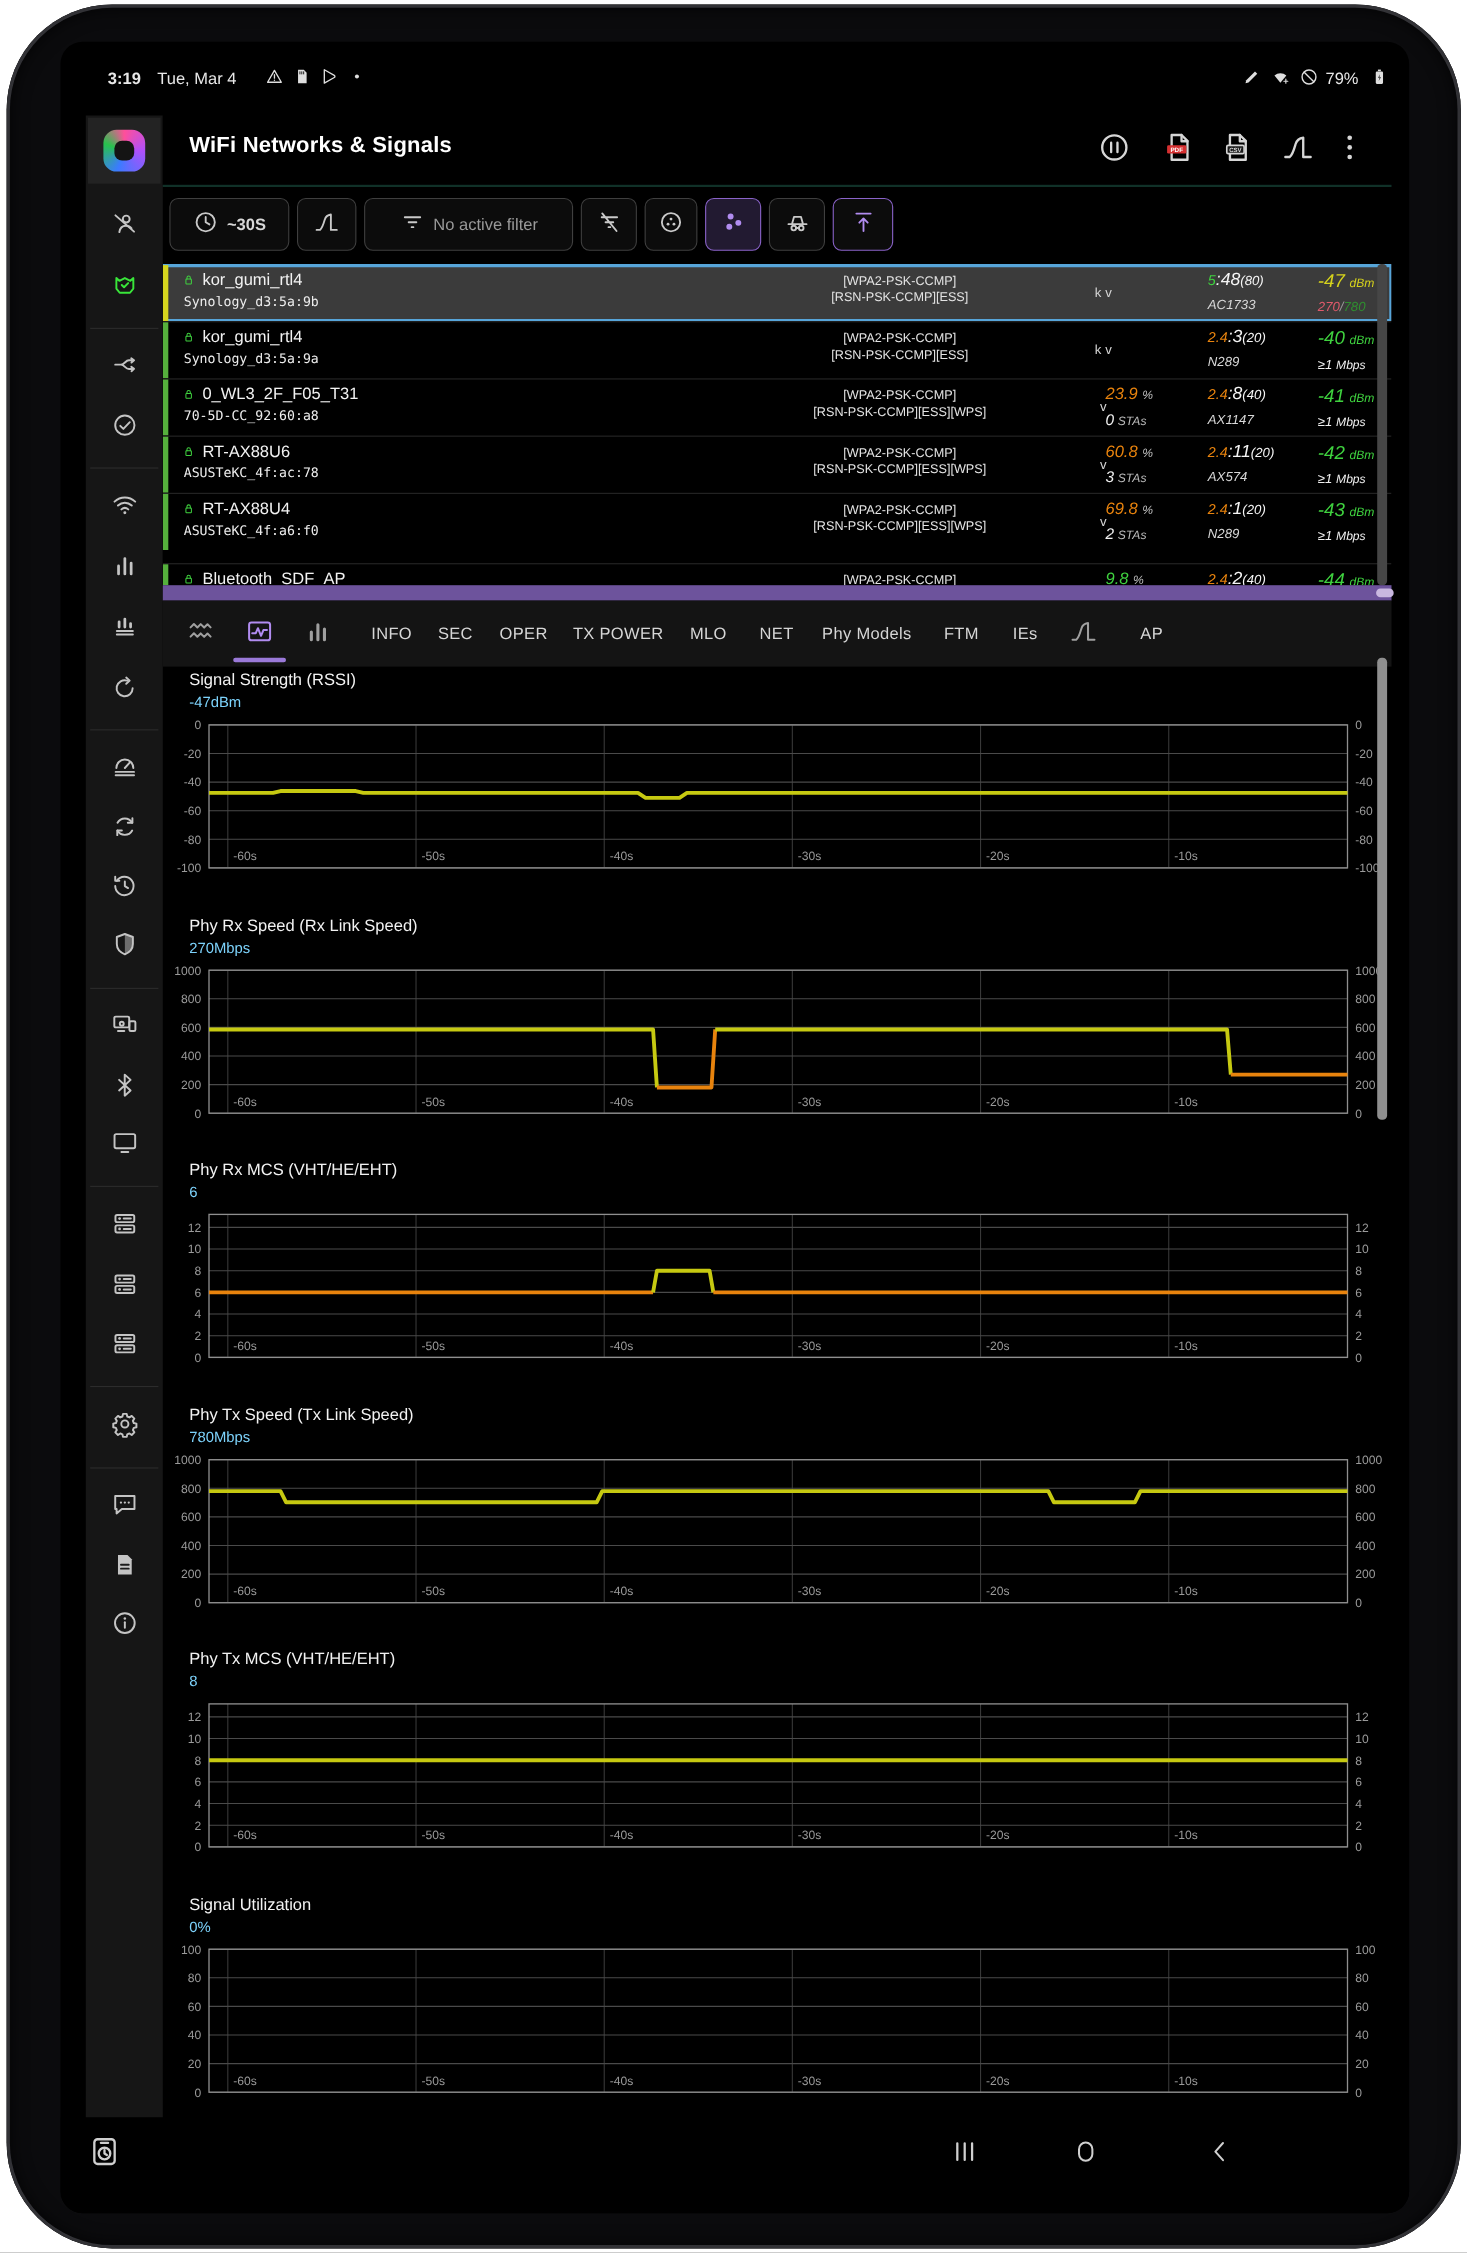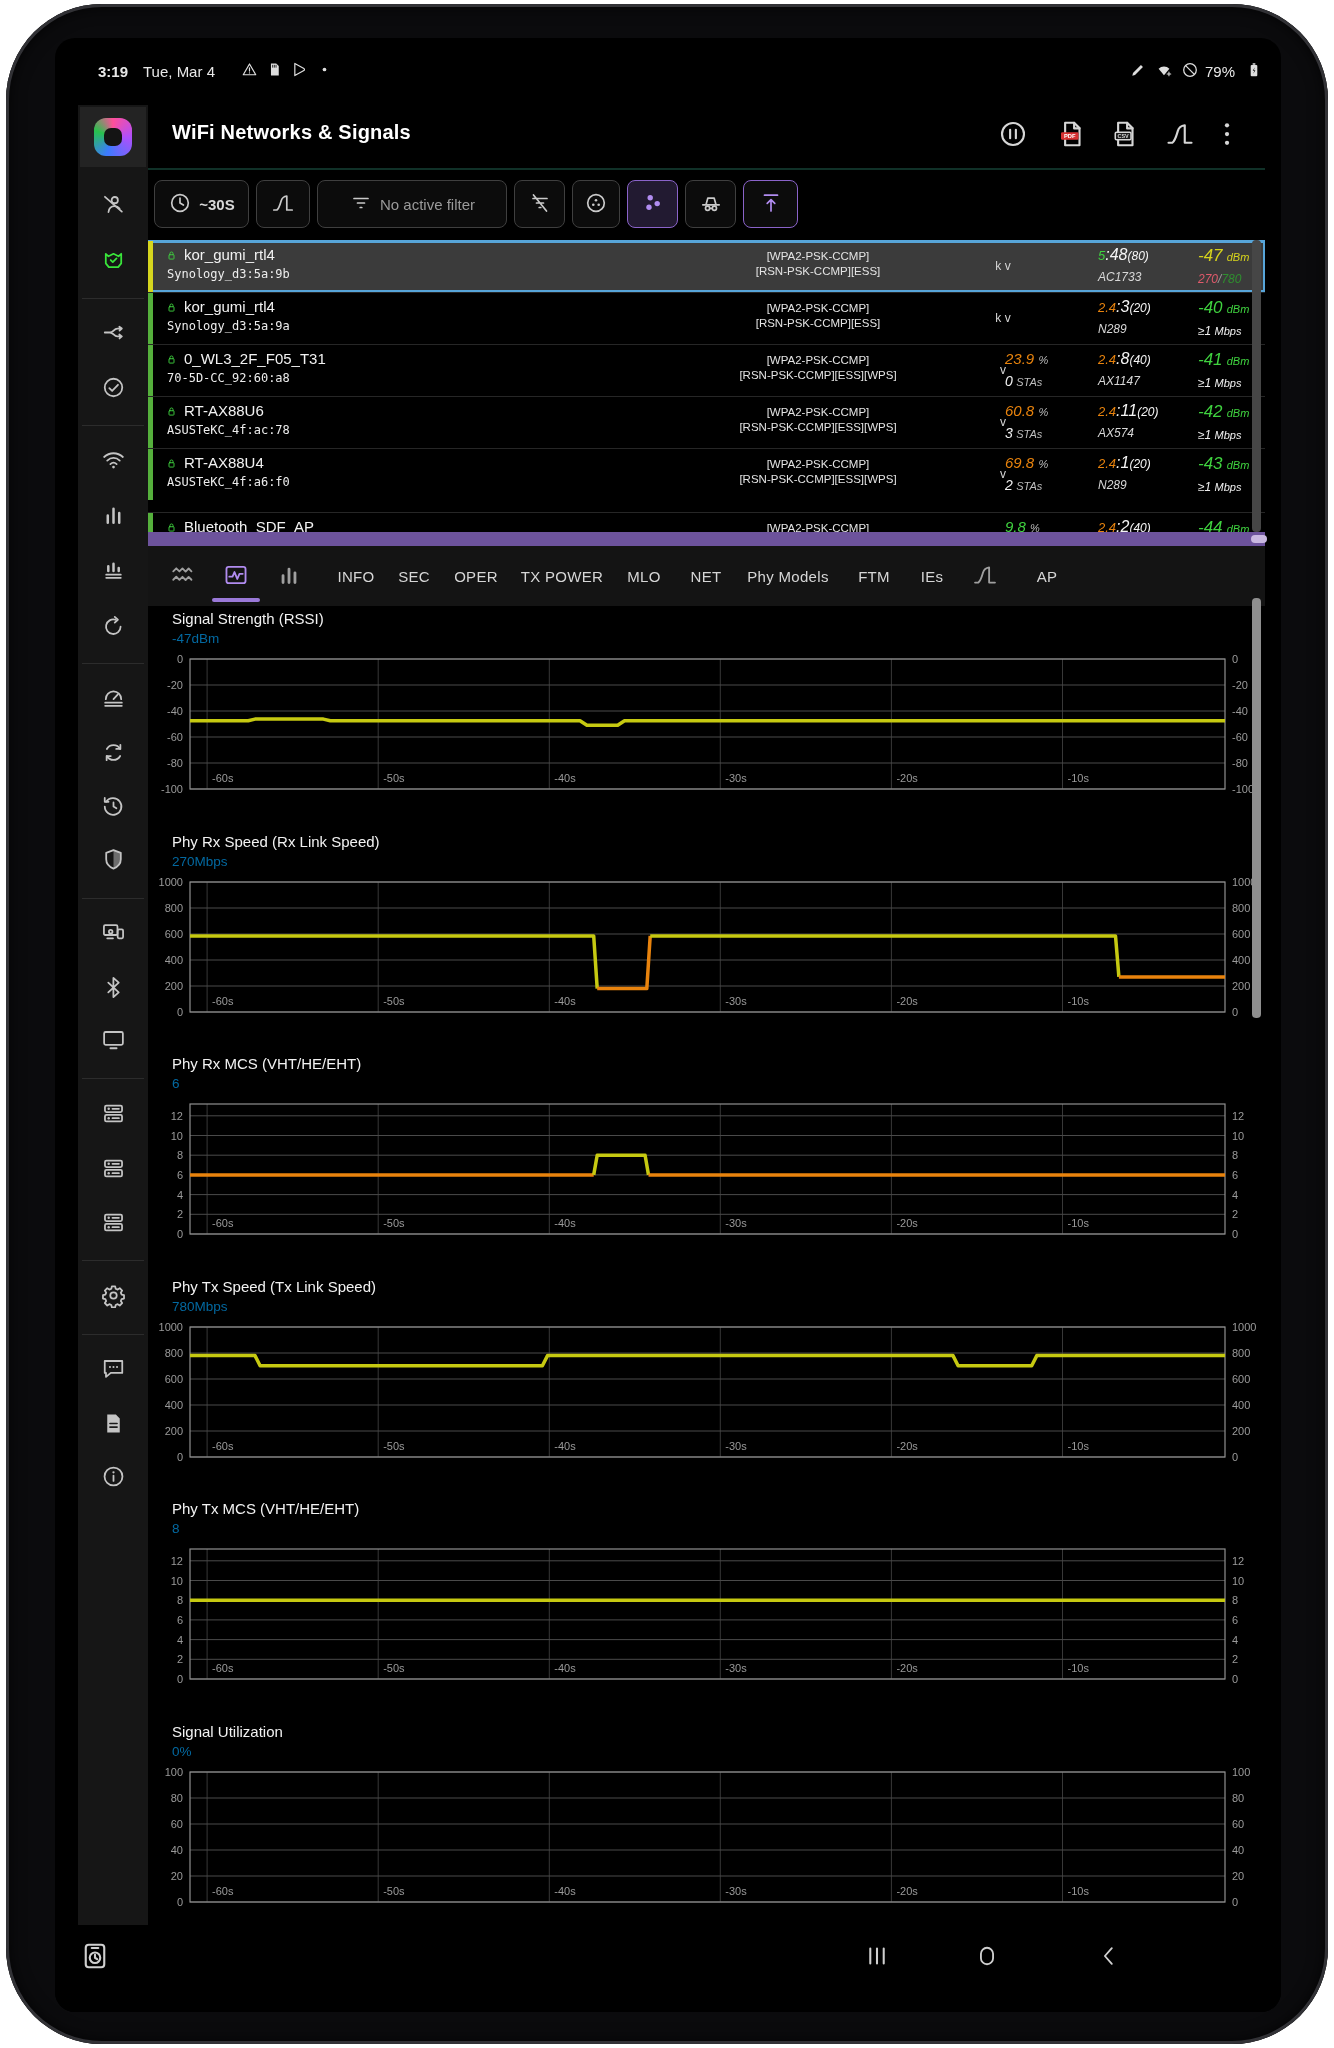--- a/index.html
+++ b/index.html
@@ -47,21 +47,21 @@
   
   .splitter{position:absolute;left:93px;top:494px;width:1117px;height:14px;background:#6d539c;}
   .splitter-handle{position:absolute;left:1103px;top:3px;width:16px;height:8px;border-radius:4px;background:#c9b8e0;}
   
   .tabbar{position:absolute;left:93px;top:508px;width:1117px;height:60px;background:#141414;}
   .tab{position:absolute;top:0;height:60px;display:flex;align-items:center;justify-content:center;transform:translateX(-50%);color:#d6d6d6;font-size:15px;letter-spacing:.3px;white-space:nowrap;}
   .tab-underline{position:absolute;left:64px;top:52px;width:48px;height:4px;border-radius:2px;background:#9a79d8;}
   
   .chart{position:absolute;left:85px;width:1125px;height:220px;}
   .chart .ct{position:absolute;left:32px;top:0;font-size:15px;color:#f2f2f2;}
-  .chart .cv{position:absolute;left:32px;top:21px;font-size:13.5px;color:#0369a1;}
+  .chart .cv{position:absolute;left:32px;top:21px;font-size:13.5px;color:#7dd3fc;}
   .chart svg{position:absolute;left:0;top:43px;}
   .gl{stroke:#4a4a4a;stroke-width:1;}
   .glv{stroke:#383838;stroke-width:1;}
   .pb{fill:none;stroke:#8f8f8f;stroke-width:1.2;}
   .yt,.xt{fill:#9a9a9a;font-size:11px;font-family:"Liberation Sans",sans-serif;}
   .sline{fill:none;stroke-width:3.5;stroke-linejoin:round;stroke-linecap:butt;}
   .list-sb{position:absolute;left:1197px;top:202px;width:9px;height:292px;background:#464646;border-radius:4px;}
   .charts-sb{position:absolute;left:1197px;top:560px;width:9px;height:420px;background:#8f8f8f;border-radius:4px;}
   
   .navbar{position:absolute;left:0;top:1887px;width:1226px;height:87px;background:#000;}
@@ -296,21 +296,21 @@
                 <circle cx="12" cy="5" r="1.7" fill="#d6d6d6" stroke="none"></circle>
                 <circle cx="12" cy="12" r="1.7" fill="#d6d6d6" stroke="none"></circle>
                 <circle cx="12" cy="19" r="1.7" fill="#d6d6d6" stroke="none"></circle>
               </svg></span>
           </span></span>
     </div>
 
     <div class="scanline"></div>
 
     <div class="filterbar" id="filterbar">
-        <div class="chip" style="width:95px">
+        <div class="chip" style="width:109px">
           <span><svg width="24" height="24" viewBox="0 0 24 24" fill="none" stroke="#c9c9c9" stroke-width="1.7" stroke-linecap="round" stroke-linejoin="round">
               <circle cx="12" cy="12" r="8.3"></circle>
               <path d="M12 7.2v4.8l3.4 2"></path>
             </svg></span>
           <span class="">~30S</span>
         </div>
         <div class="chip" style="width:54px">
           <span><svg width="24" height="24" viewBox="0 0 24 24" fill="none" stroke="#c9c9c9" stroke-width="1.7" stroke-linecap="round" stroke-linejoin="round">
               <path d="M2.8 19h3.1c2.3-1.8 3.4-6.2 4.3-9.3.8-2.7 2.6-4.3 5.6-4.7V19h5.4"></path>
             </svg></span>

